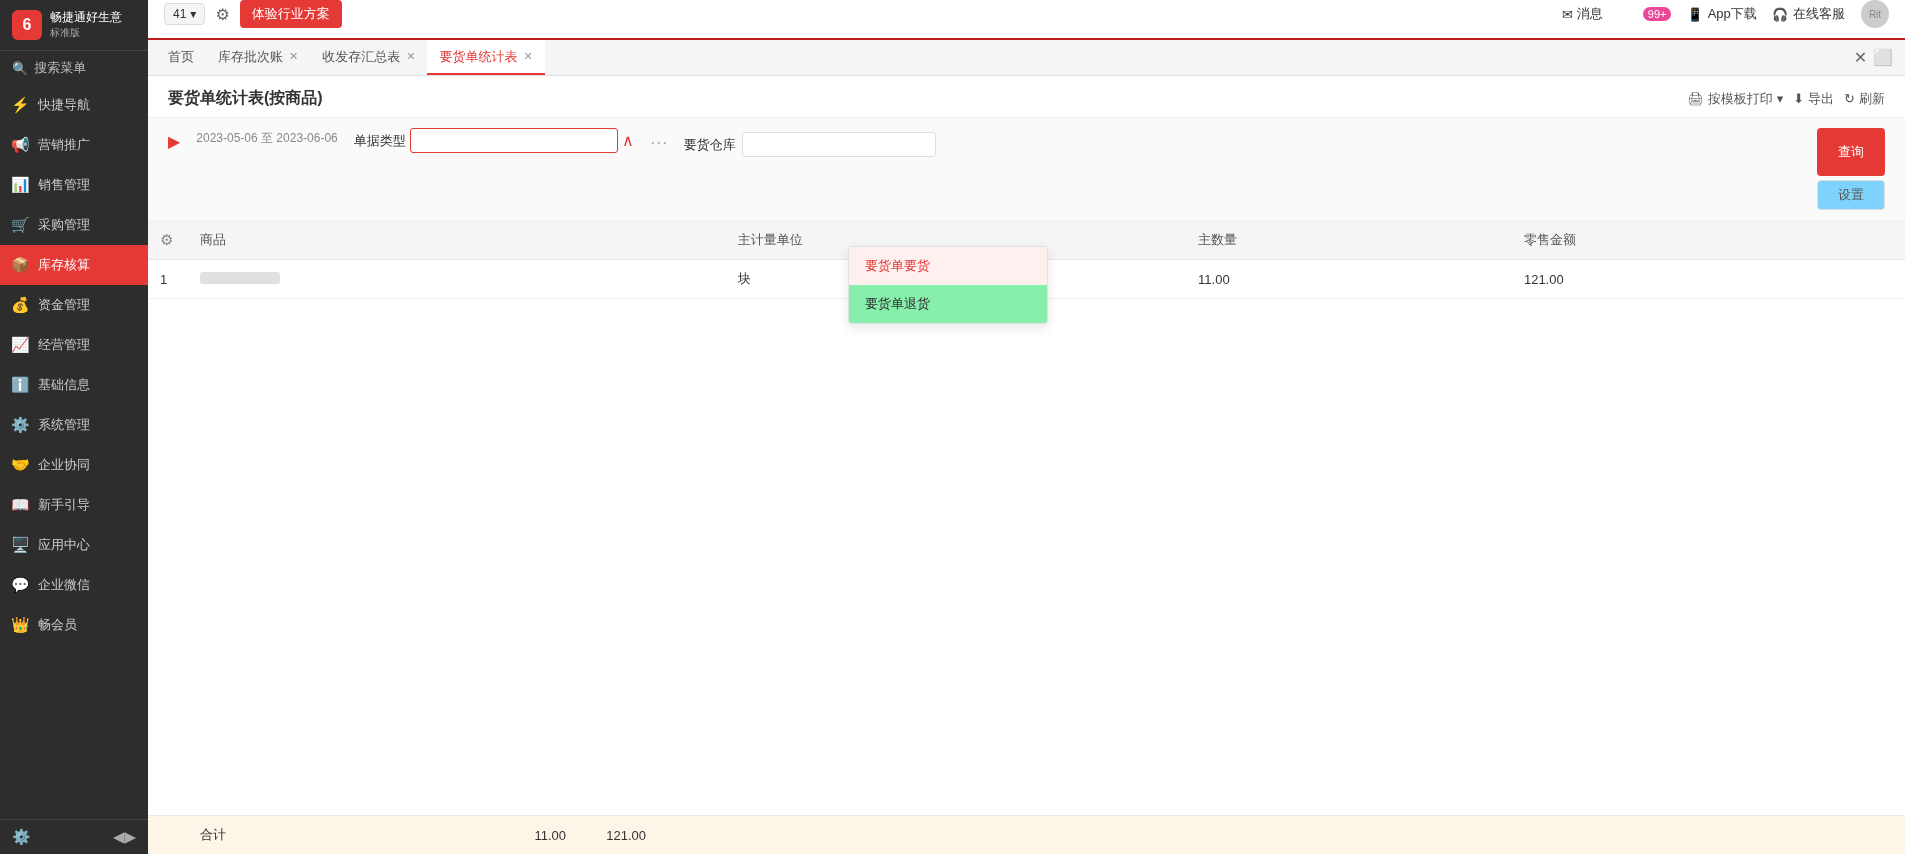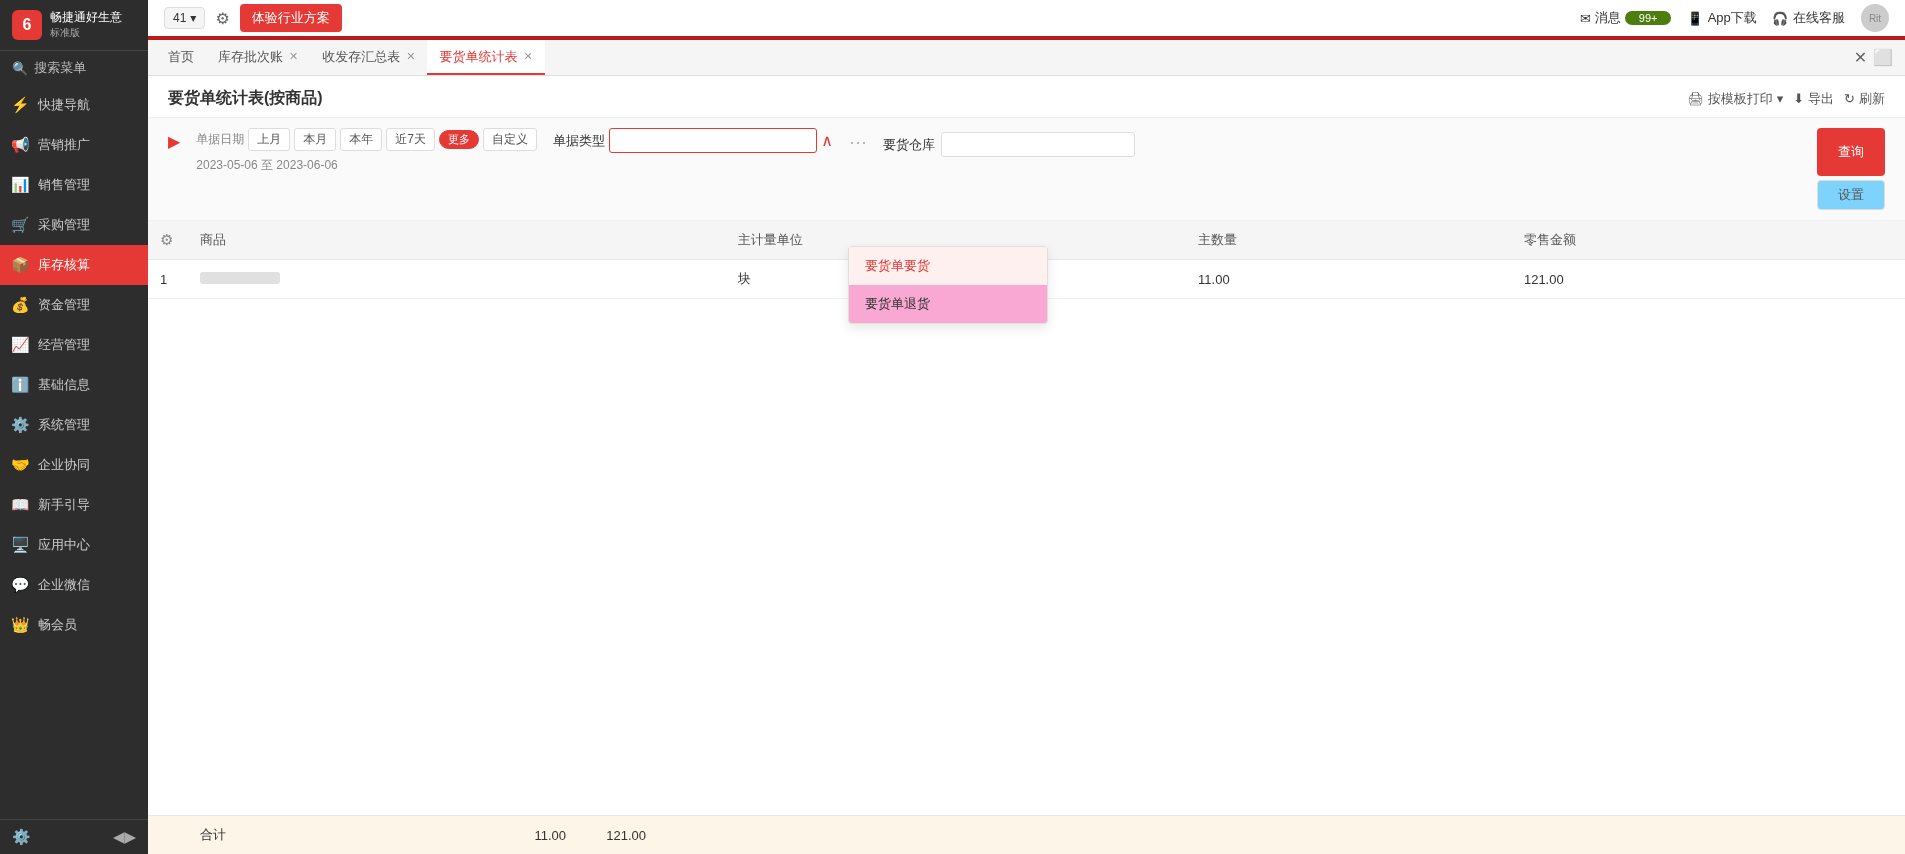--- a/index.html
+++ b/index.html
@@ -68,23 +68,23 @@
     }
     .sidebar-bottom-icon { color: #aaa; cursor: pointer; font-size: 15px; }
 
     
     .main { flex: 1; display: flex; flex-direction: column; overflow: hidden; }
 
     
     .topbar {
       height: 40px;
       background: #fff;
-      border-bottom: 4px solid #b91c1c;
-      display: flex;
-      align-items: center;
+      border-bottom: 2px solid #b91c1c;
+      display: flex;
+      align-items: flex-start;
       padding: 0 16px;
       justify-content: space-between;
       flex-shrink: 0;
     }
     .topbar-left { display: flex; align-items: center; gap: 10px; }
     .store-selector {
       display: flex;
       align-items: center;
       gap: 4px;
       background: #f5f5f5;
@@ -100,21 +100,21 @@
       background: #e53935;
       color: #fff;
       border: none;
       border-radius: 4px;
       padding: 5px 12px;
       cursor: pointer;
       font-size: 13px;
     }
     .topbar-right { display: flex; align-items: center; gap: 16px; }
     .topbar-action { display: flex; align-items: center; gap: 4px; font-size: 13px; color: #333; cursor: pointer; }
-    .badge { background: #4d7c0f; color: #fff; border-radius: 10px; padding: 1px 14px; font-size: 11px; }
+    .badge { background: #ec4899; color: #fff; border-radius: 10px; padding: 1px 5px; font-size: 11px; margin-left: 36px; }
     .user-avatar { width: 28px; height: 28px; border-radius: 50%; background: #ccc; display: flex; align-items: center; justify-content: center; overflow: hidden; }
 
     
     .tabs-bar {
       height: 36px;
       background: #f5f5f5;
       border-bottom: 1px solid #e0e0e0;
       display: flex;
       align-items: stretch;
       flex-shrink: 0;
@@ -187,21 +187,21 @@
 
     .warehouse-group { display: flex; align-items: center; gap: 6px; margin-top: 4px; justify-content: center; }
     .warehouse-label { font-size: 13px; color: #333; white-space: nowrap; }
     .warehouse-input { border: 1px solid #ddd; border-radius: 3px; padding: 4px 8px; font-size: 13px; flex: 1; min-width: 150px; }
 
     .filter-actions { display: flex; flex-direction: column; gap: 4px; margin-left: auto; }
     .query-btn { background: #e53935; color: #fff; border: none; border-radius: 4px; padding: 15px 20px; cursor: pointer; font-size: 13px; }
     .settings-btn { background: #7dd3fc; color: #555; border: 1px solid #ddd; border-radius: 4px; padding: 5px 20px; cursor: pointer; font-size: 13px; }
 
     
-    .dropdown-overlay { position: absolute; z-index: 100; background: #f9a8d4; border: 1px solid #e0e0e0; border-radius: 4px; box-shadow: 0 4px 12px rgba(0,0,0,0.1); min-width: 200px; top: 170px; left: 700px; }
+    .dropdown-overlay { position: absolute; z-index: 100; background: #86efac; border: 1px solid #e0e0e0; border-radius: 4px; box-shadow: 0 4px 12px rgba(0,0,0,0.1); min-width: 200px; top: 170px; left: 700px; }
     .dropdown-item { padding: 10px 16px; font-size: 13px; cursor: pointer; color: #333; }
     .dropdown-item.selected { background: #fff0f0; color: #e53935; }
 
     
     .table-container { flex: 1; overflow: auto; position: relative; }
     table { width: 100%; border-collapse: collapse; }
     thead tr { background: #f5f5f5; }
     th { padding: 10px 12px; font-size: 13px; color: #555; font-weight: normal; text-align: left; border-bottom: 1px solid #e8e8e8; white-space: nowrap; }
     td { padding: 10px 12px; font-size: 13px; color: #333; border-bottom: 1px solid #f0f0f0; }
     .table-settings { color: #888; cursor: pointer; font-size: 15px; }
@@ -375,29 +375,20 @@
           <span>↻</span>
           <span>刷新</span>
         </div>
       </div>
     </div>
 
     <div class="filter-bar">
       <span class="filter-toggle">▶</span>
 
       <div class="filter-group">
-        <div class="date-row">
-          <span class="filter-label">单据日期</span>
-          <button class="date-btn">上月</button>
-          <button class="date-btn">本月</button>
-          <button class="date-btn">本年</button>
-          <button class="date-btn">近7天</button>
-          <button class="date-btn more">更多</button>
-          <button class="date-btn custom">自定义</button>
-        </div>
         <div class="date-range">2023-05-06 至 2023-06-06</div>
       </div>
 
       <div class="filter-type-group">
         <div class="filter-type-row">
           <span class="filter-type-label">单据类型</span>
           <input class="filter-type-input" type="text" style="">
           <span class="filter-type-arrow">∧</span>
         </div>
       </div>

